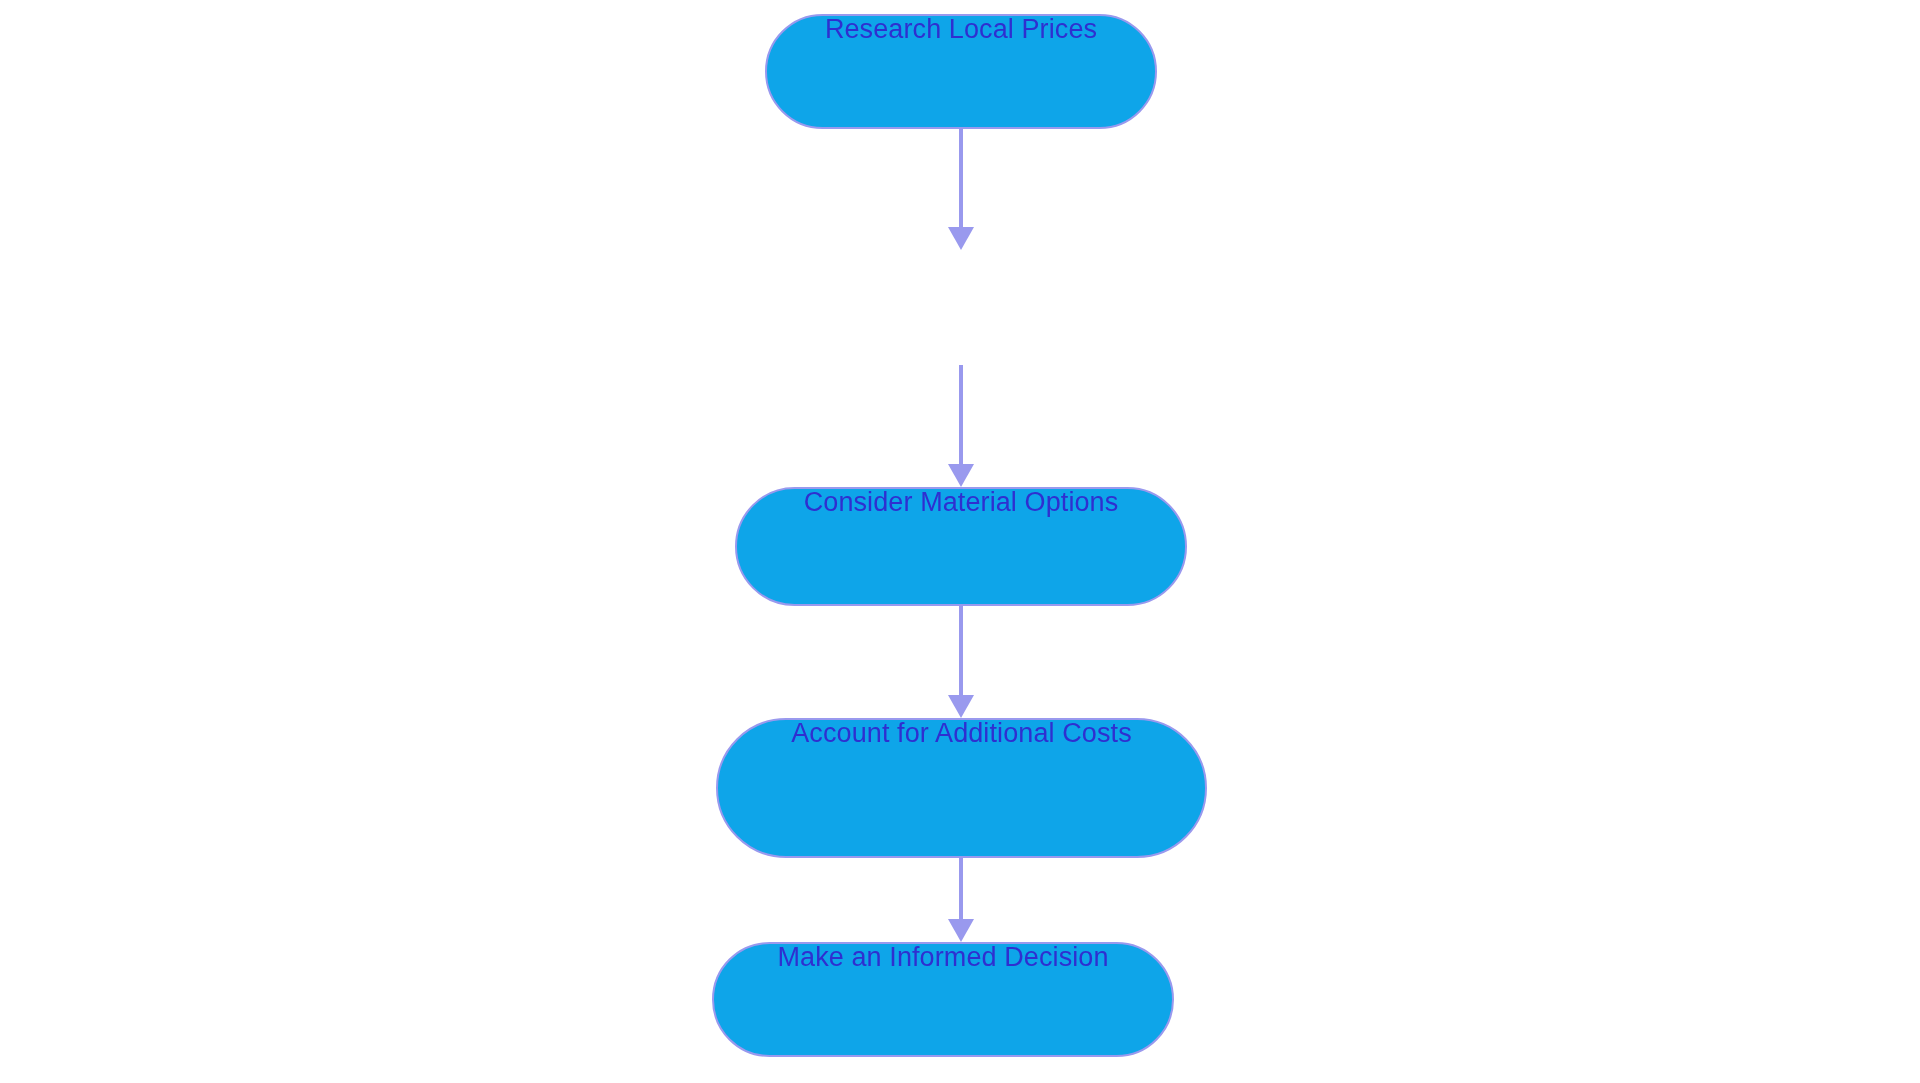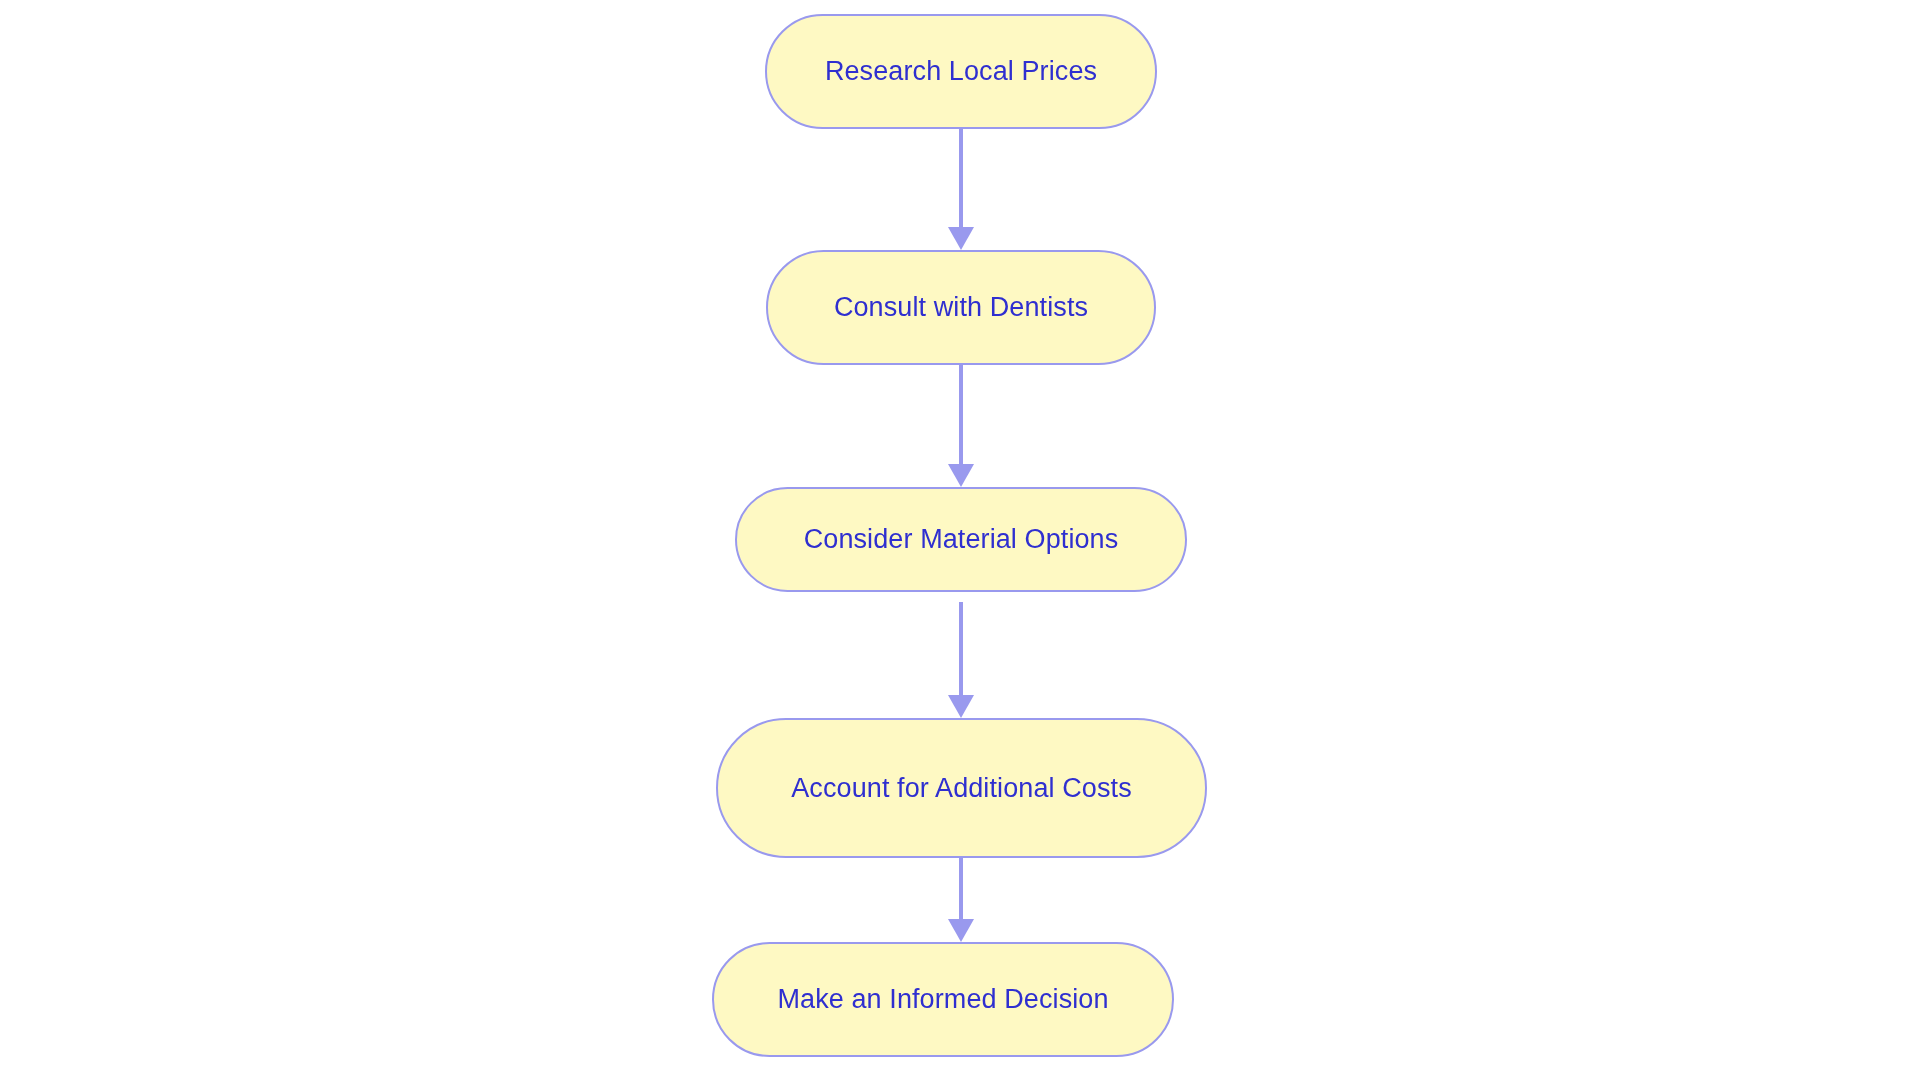--- a/index.html
+++ b/index.html
@@ -16,23 +16,23 @@
   #flow-canvas {
     position: relative;
     width: 1920px;
     height: 1083px;
     background: #ffffff;
   }
   .flow-node {
     position: absolute;
     box-sizing: border-box;
     display: flex;
-    align-items: center;
+    align-items: flex-start;
     justify-content: center;
-    background: #fef9c3;
+    background: #0ea5e9;
     border: 2px solid #9999ee;
     border-radius: 999px;
     height: 115px;
     z-index: 2;
   }
   .flow-node-label {
     color: #2f2fd0;
     font-family: "Liberation Sans", sans-serif;
     font-size: 27px;
     font-weight: 400;
@@ -86,25 +86,22 @@
 
   <div class="flow-edge" style="left:948px; top:833px; width:26px; height:109px;">
     <div class="flow-edge-line" style="height:86px;"></div>
     <div class="flow-edge-head"></div>
   </div>
 
   <div class="flow-node" style="left:765px; top:14px; width:392px; height:115px;">
     <span class="flow-node-label">Research Local Prices</span>
   </div>
 
-  <div class="flow-node" style="left:766px; top:250px; width:390px; height:115px;">
-    <span class="flow-node-label">Consult with Dentists</span>
-  </div>
 
-  <div class="flow-node" style="left:735px; top:487px; width:452px; height:105px;">
+  <div class="flow-node" style="left:735px; top:487px; width:452px; height:119px;">
     <span class="flow-node-label">Consider Material Options</span>
   </div>
 
   <div class="flow-node" style="left:716px; top:718px; width:491px; height:140px;">
     <span class="flow-node-label">Account for Additional Costs</span>
   </div>
 
   <div class="flow-node" style="left:712px; top:942px; width:462px; height:115px;">
     <span class="flow-node-label">Make an Informed Decision</span>
   </div>

